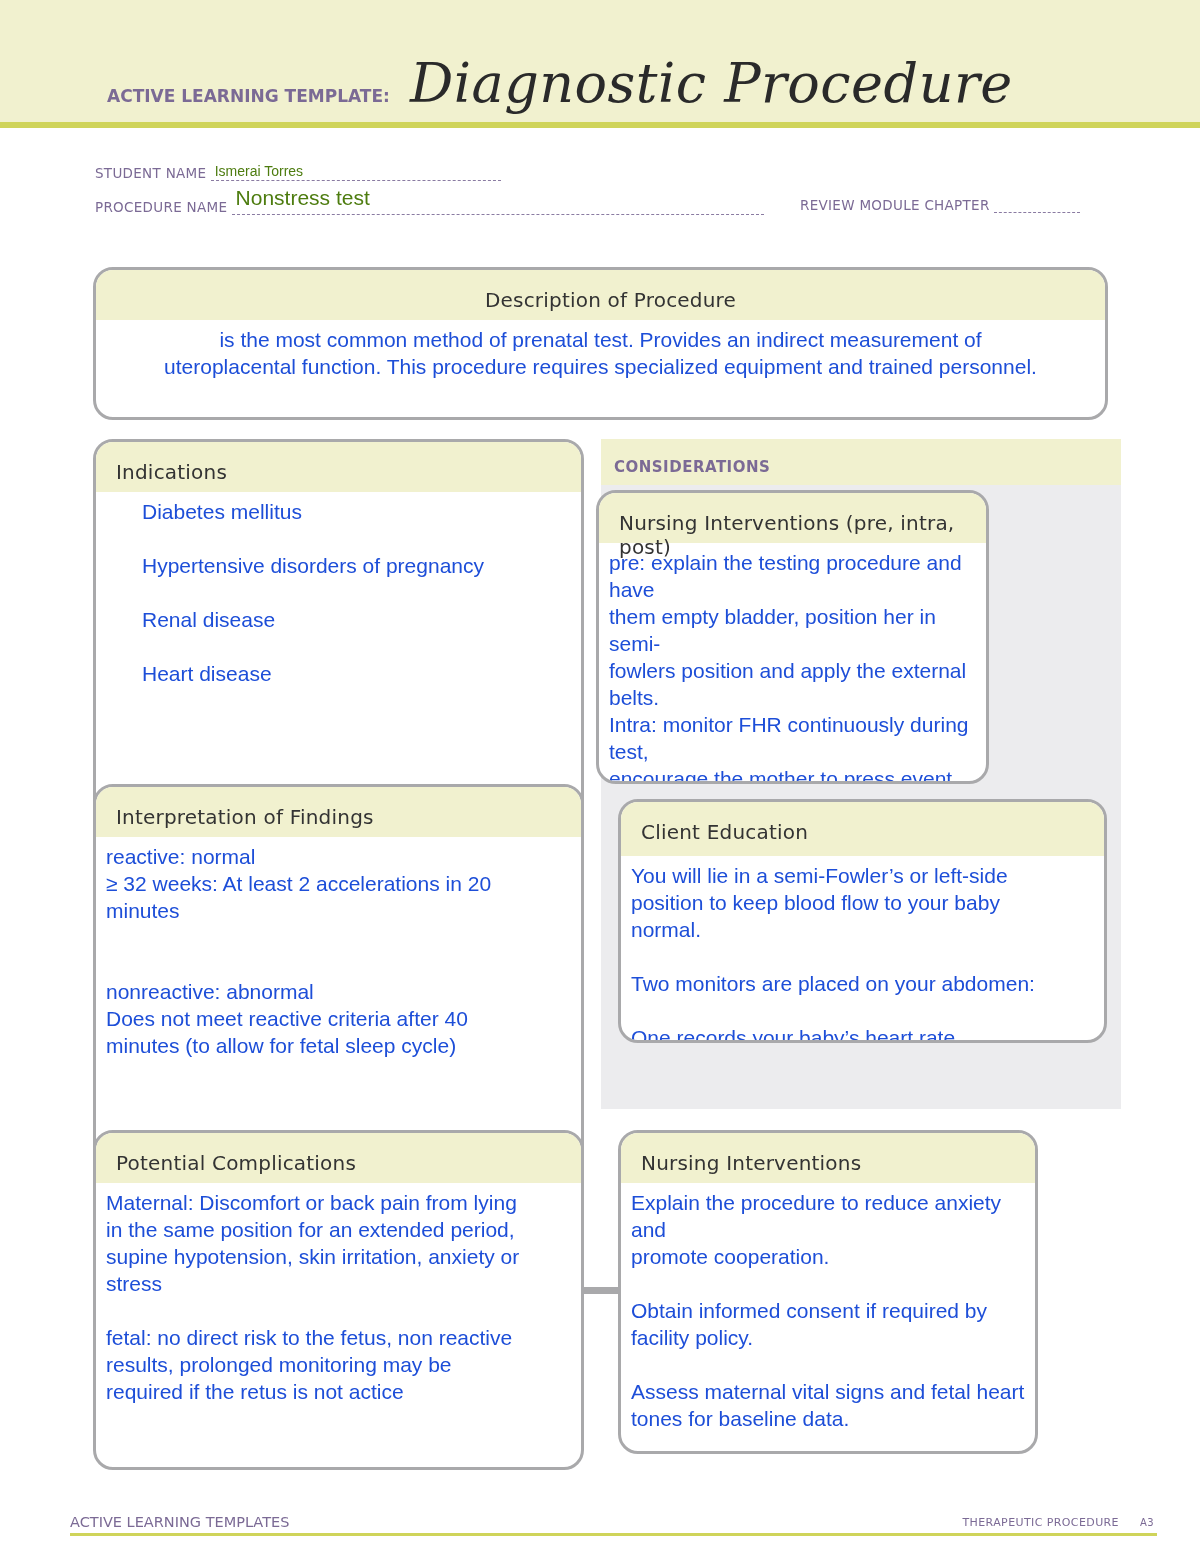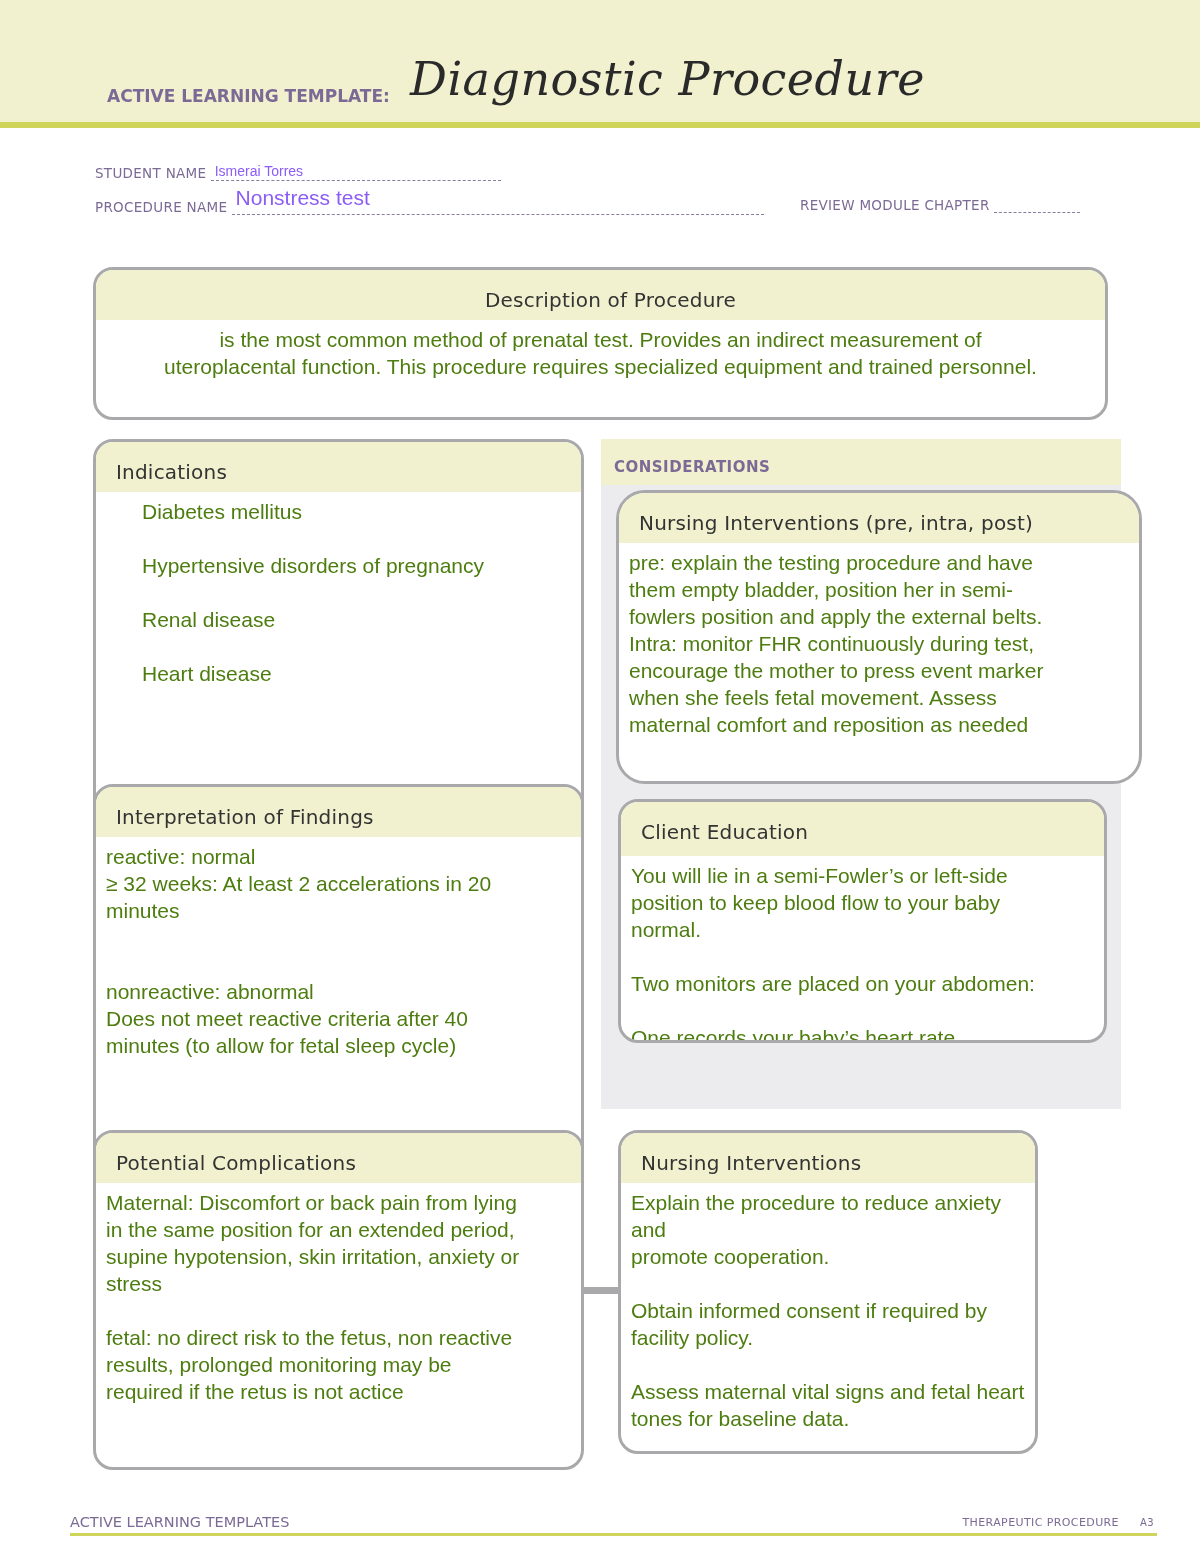--- a/index.html
+++ b/index.html
@@ -15,40 +15,40 @@
     position: absolute; left: 0; top: 122px; width: 1200px; height: 6px;
     background: #cfd45a;
   }
   .header-label {
     position: absolute; left: 107px; top: 86px;
     font-family: "DejaVu Sans", sans-serif; font-weight: bold; font-size: 17px;
     color: #7b6a95; letter-spacing: 0px;
   }
   .header-title {
     position: absolute; left: 410px; top: 52px;
-    font-family: "DejaVu Serif", serif; font-style: italic; font-size: 46px;
+    font-family: "DejaVu Serif", serif; font-style: italic; font-size: 54px;
     color: #2a2a2a; letter-spacing: 0.5px; text-align: right;
   }
   .field-row { position: absolute; font-family: "DejaVu Sans", sans-serif; color: #7b6a95; font-size: 13.5px; }
   .field-label { letter-spacing: 0.3px; }
   .field-line { display: inline-block; border-bottom: 1.5px dashed #8a7ba2; vertical-align: bottom; position: relative; }
-  .field-value { position: absolute; left: 4px; bottom: 1px; color: #8b5cf6; font-family: "Liberation Sans", sans-serif; white-space: nowrap; text-align: center; }
+  .field-value { position: absolute; left: 4px; bottom: 1px; color: #4d7c0f; font-family: "Liberation Sans", sans-serif; white-space: nowrap; text-align: center; }
 
   .box {
     position: absolute; background: #fff; border: 3px solid #a9a9ab;
     border-radius: 20px; overflow: hidden; box-sizing: border-box;
   }
   .box-head {
     background: #f1f1cf; height: 50px; box-sizing: border-box;
     padding: 18px 0 0 20px;
     font-family: "DejaVu Sans", sans-serif; font-size: 20px; color: #333;
     letter-spacing: 0.2px;
   }
   .box-body {
-    padding: 6px 10px 0 10px; font-size: 21px; line-height: 27px; color: #4d7c0f;
+    padding: 6px 10px 0 10px; font-size: 21px; line-height: 27px; color: #1d4ed8;
     white-space: pre-wrap;
   }
   .considerations {
     position: absolute; left: 601px; top: 439px; width: 520px; height: 670px;
     background: #ececee;
   }
   .considerations-head {
     position: absolute; left: 0; top: 0; width: 520px; height: 46px; background: #f1f1cf;
   }
   .considerations-label {
@@ -127,21 +127,21 @@
 nonreactive: abnormal
 Does not meet reactive criteria after 40
 minutes (to allow for fetal sleep cycle)</div>
 </div>
 
 <div class="considerations">
   <div class="considerations-head"></div>
   <div class="considerations-label">CONSIDERATIONS</div>
 </div>
 
-<div class="box" style="left:616px; top:490px; width:526px; height:294px;border-radius:29px;">
+<div class="box" style="left:596px; top:490px; width:393px; height:294px;">
   <div class="box-head">Nursing Interventions (pre, intra, post)</div>
   <div class="box-body">pre: explain the testing procedure and have
 them empty bladder, position her in semi-
 fowlers position and apply the external belts.
 Intra: monitor FHR continuously during test,
 encourage the mother to press event marker
 when she feels fetal movement. Assess
 maternal comfort and reposition as needed</div>
 </div>
 

